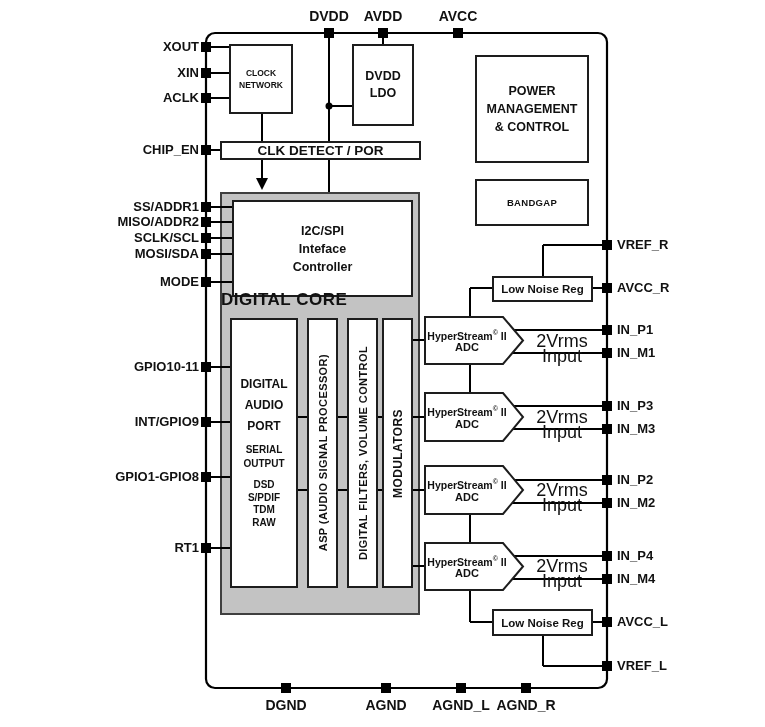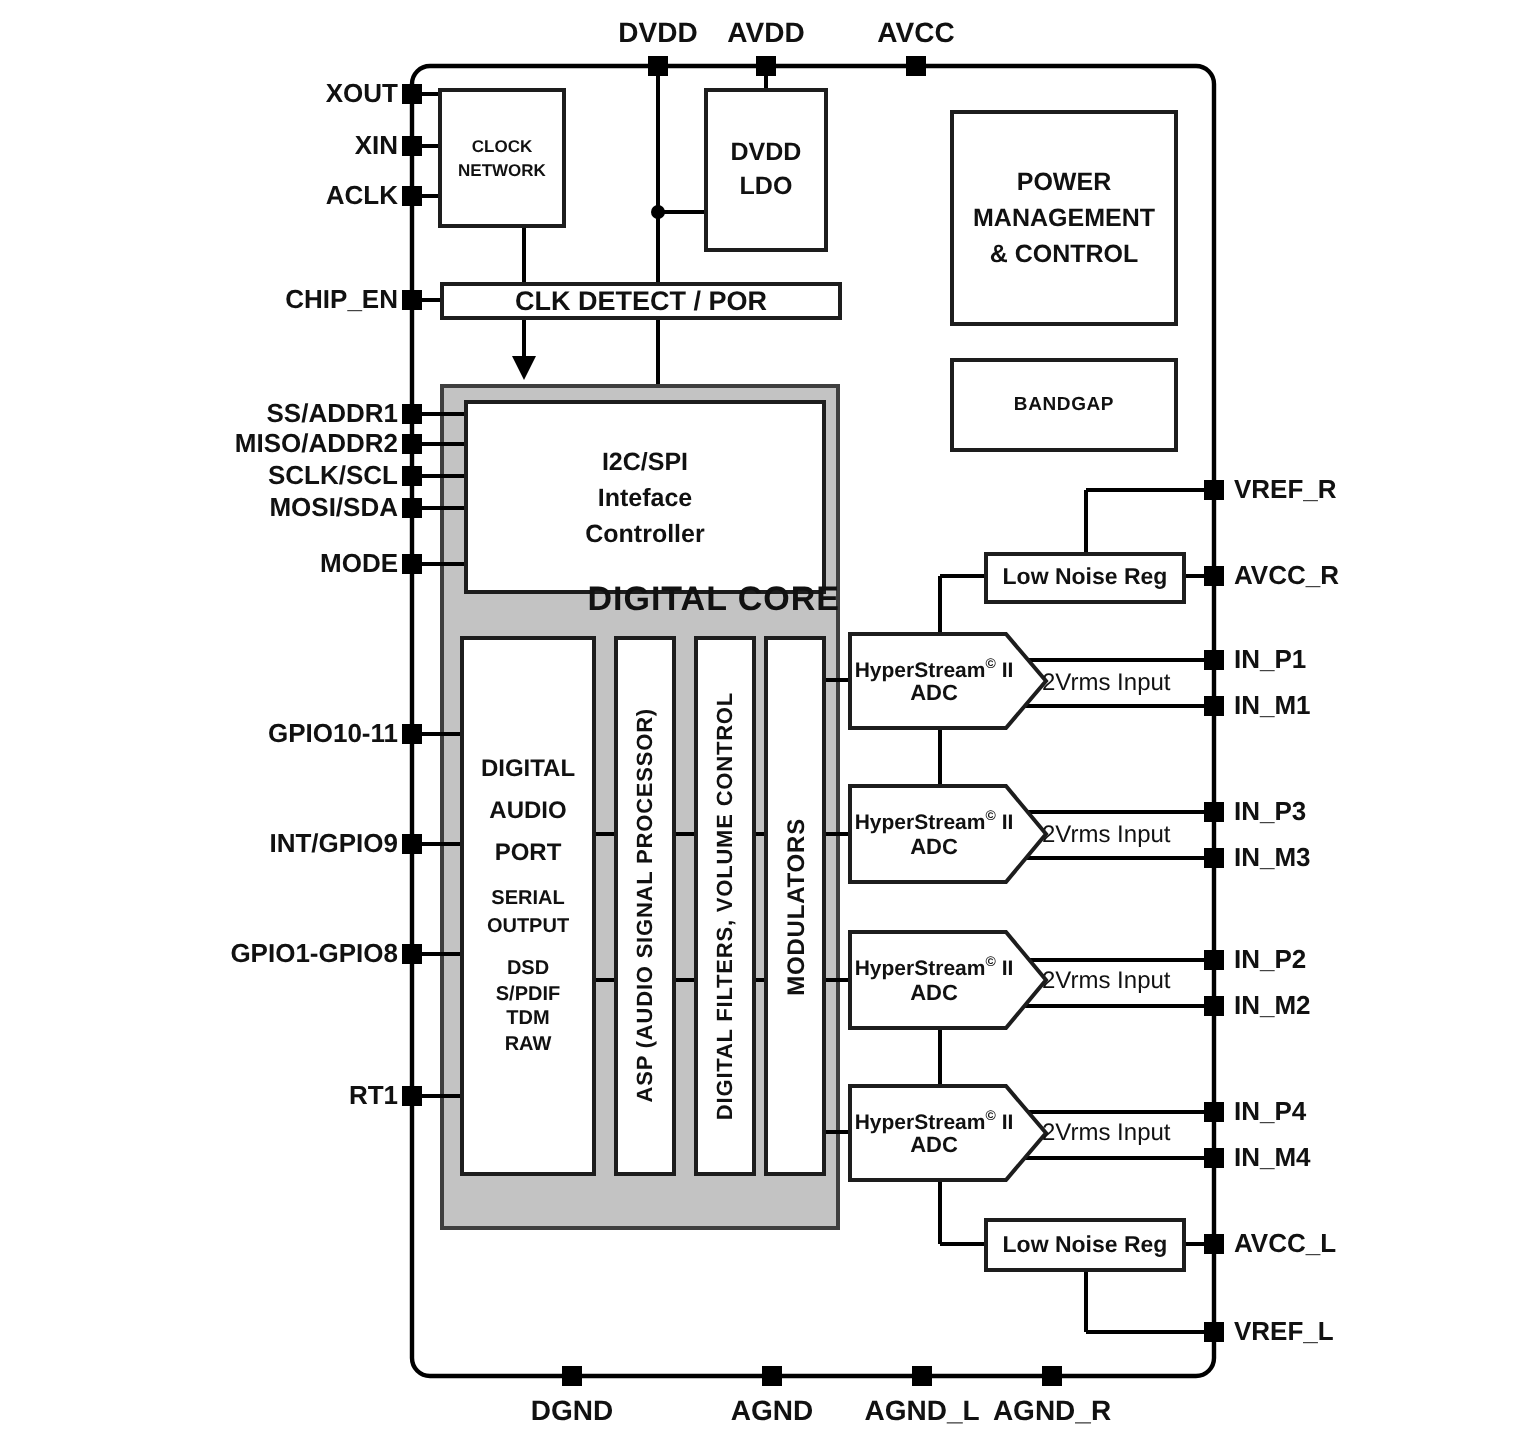--- a/index.html
+++ b/index.html
@@ -9,27 +9,27 @@
   svg{position:absolute;left:0;top:0;}
   
   #core{left:220px;top:192px;width:200px;height:423px;background:#c3c3c3;
         border:2.5px solid #3f3f3f;box-sizing:border-box;}
   
   .box{position:absolute;background:#fff;border:2px solid #1d1d1d;box-sizing:border-box;
        display:flex;align-items:center;justify-content:center;text-align:center;
        white-space:pre-line;font-weight:bold;z-index:3;}
   .vert{writing-mode:vertical-rl;transform:rotate(180deg);white-space:nowrap;
         letter-spacing:.4px;}
-  #clock-network{left:219px;top:44px;width:64px;height:70px;font-size:8.5px;line-height:12px;}
+  #clock-network{left:229px;top:44px;width:64px;height:70px;font-size:8.5px;line-height:12px;}
   #dvdd-ldo{left:352px;top:44px;width:62px;height:82px;font-size:12.5px;line-height:17px;}
   #power-mgmt{left:475px;top:55px;width:114px;height:108px;font-size:12.5px;line-height:18px;}
   #bandgap{left:475px;top:179px;width:114px;height:47px;font-size:9.5px;letter-spacing:.3px;}
   #clk-detect{left:220px;top:141px;width:201px;height:19px;font-size:13.5px;}
   #i2c-box{left:232px;top:200px;width:181px;height:97px;font-size:12.5px;line-height:18px;}
-  #core-label{left:221px;top:290px;width:199px;text-align:right;font-size:17px;
+  #core-label{left:221px;top:290px;width:199px;text-align:left;font-size:17px;
               font-weight:bold;letter-spacing:.5px;z-index:3;}
   #dap{left:230px;top:318px;width:68px;height:270px;display:block;}
   .dap-sec{position:absolute;left:0;width:100%;text-align:center;font-weight:bold;white-space:pre-line;}
   #dap-title{top:54px;font-size:12px;line-height:21px;}
   #dap-serial{top:123px;font-size:10px;line-height:14px;}
   #dap-formats{top:159px;font-size:10px;line-height:12.5px;}
   #asp-box{left:307px;top:318px;width:31px;height:270px;font-size:11px;}
   #df-box{left:347px;top:318px;width:31px;height:270px;font-size:11px;}
   #mod-box{left:382px;top:318px;width:31px;height:270px;font-size:12px;}
   .lnr{width:101px;height:27px;font-size:11.5px;}
@@ -37,21 +37,21 @@
   #lnr2{left:492px;top:609px;}
   
   .adc-text{position:absolute;left:426px;width:82px;height:47px;z-index:3;
             display:flex;flex-direction:column;align-items:center;justify-content:center;
             font-weight:bold;text-align:center;}
   .adc-l1{font-size:10.5px;line-height:12px;white-space:nowrap;}
   .adc-l1 sup{font-size:7px;}
   .adc-l2{font-size:11px;line-height:13px;}
   #adc1{top:317px;} #adc2{top:393px;height:48px;} #adc3{top:466px;height:48px;} #adc4{top:543px;}
   .vrms{position:absolute;left:521px;width:82px;height:15px;line-height:15px;
-        font-size:12px;font-weight:normal;z-index:3;}
+        text-align:center;font-size:18px;font-weight:normal;z-index:3;}
   #vrms1{top:334px;} #vrms2{top:410px;} #vrms3{top:483px;} #vrms4{top:559px;}
   
   .pin-sq{position:absolute;width:10px;height:10px;background:#000;z-index:5;}
   .pin-label{position:absolute;font-size:13px;font-weight:bold;white-space:nowrap;
              line-height:16px;z-index:5;}
   .lbl-left{text-align:right;}
   .lbl-top,.lbl-bottom{width:90px;text-align:center;font-size:14px;}
 </style>
 </head>
 <body>

